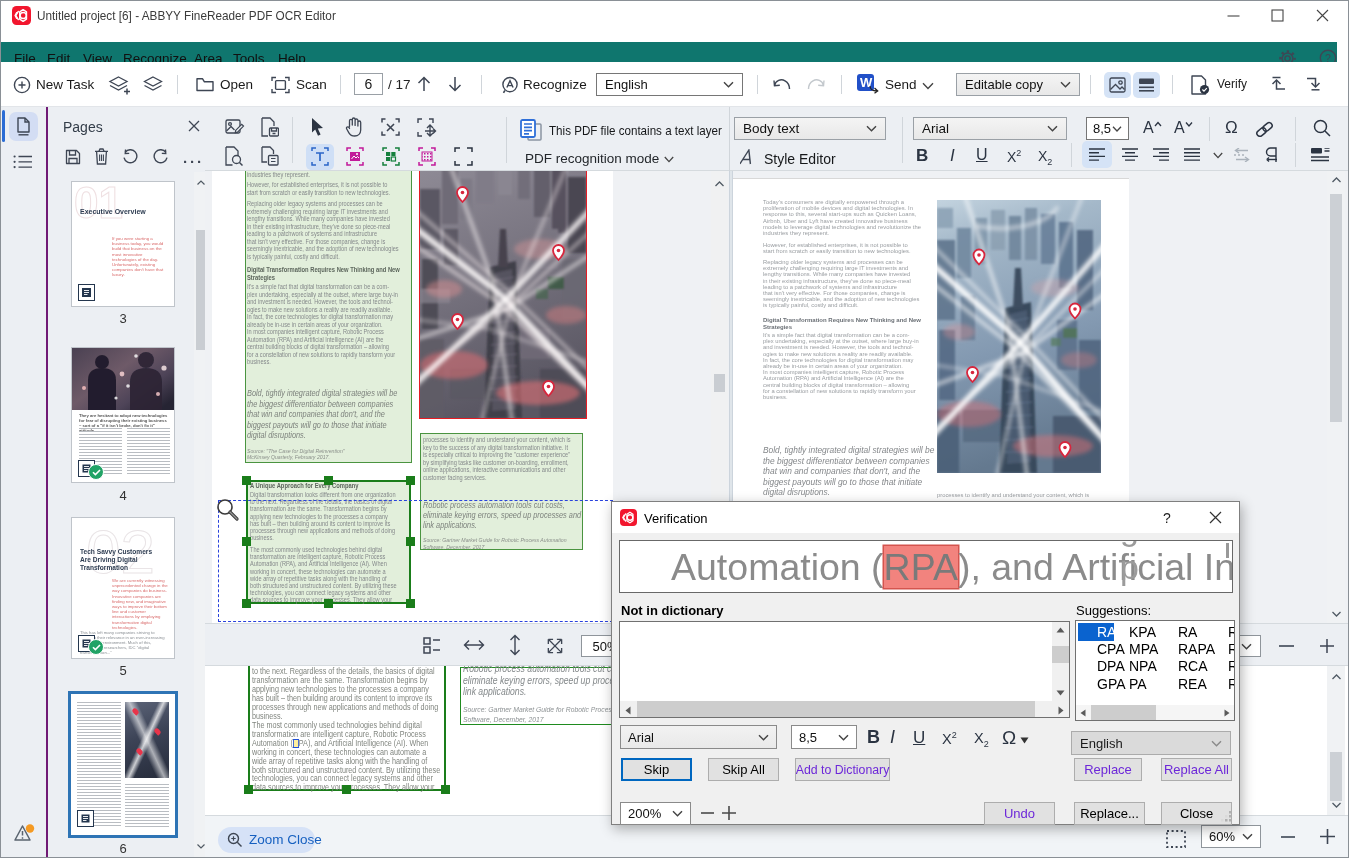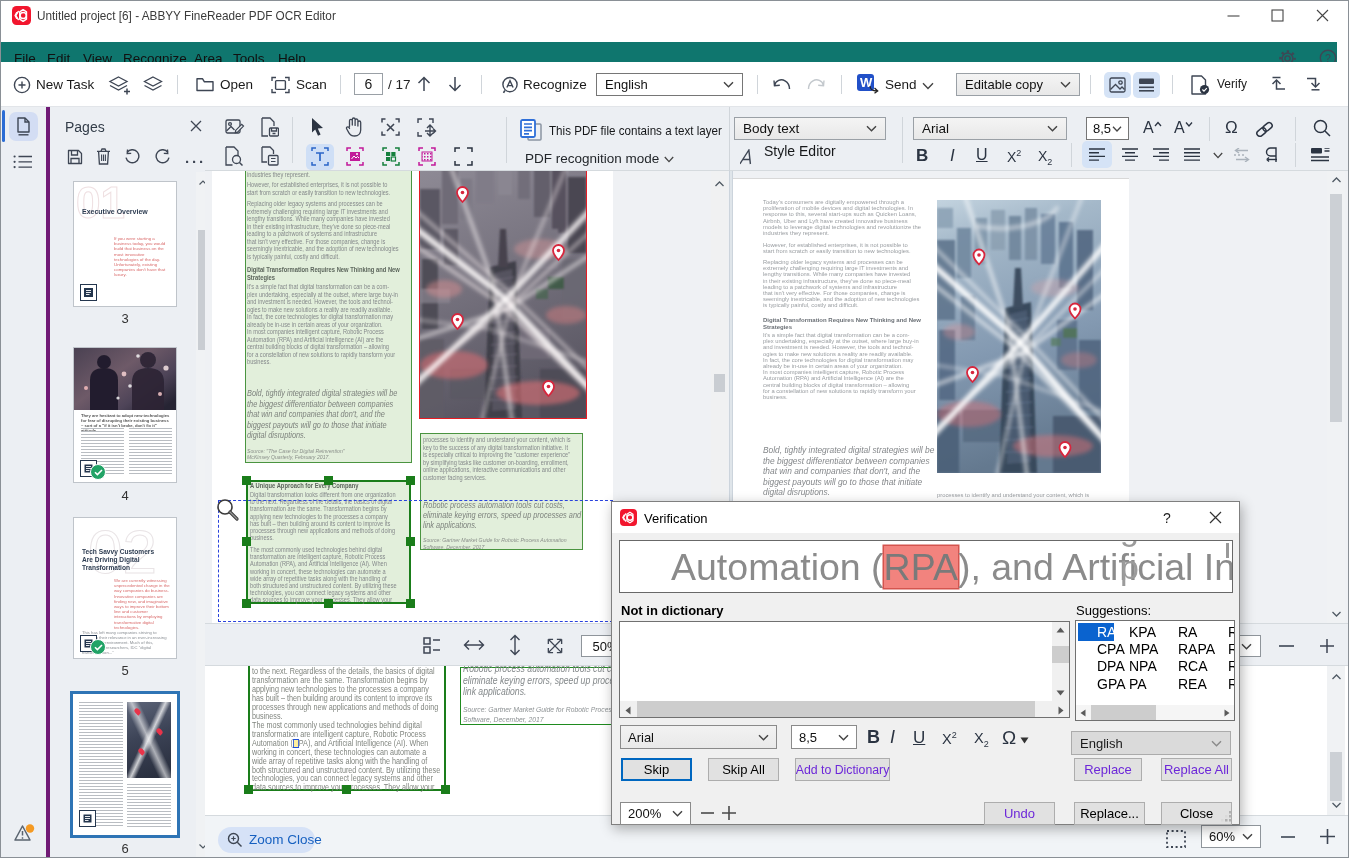--- a/index.html
+++ b/index.html
@@ -178,21 +178,21 @@
       <circle cx="1.6" cy="12.1" r="1.1" stroke="none"></circle>
       <path d="M5.5 1.5 H19 M5.5 6.8 H19 M5.5 12.1 H19" fill="none"></path>
     </svg>
   <svg class="abs" style="left:13px;top:716px" width="22" height="20" viewBox="0 0 22 20">
       <path d="M9.5 3 L2 17 H17 Z" fill="none" stroke="#5a646f" stroke-width="1.5" stroke-linejoin="round"></path>
       <path d="M9.5 8 v4.5 M9.5 14.2 v1.5" stroke="#5a646f" stroke-width="1.5"></path>
       <circle cx="17" cy="5.5" r="4.2" fill="#f59a23"></circle>
     </svg>
 </div>
 
-<div class="abs" id="pagespanel" style="left:46px;top:107px;width:159px;height:751px;background:#eceff3;border-left:4px solid #701a75">
+<div class="abs" id="pagespanel" style="left:46px;top:107px;width:159px;height:751px;background:#eceff3;border-left:2px solid #701a75">
   <div class="abs" style="left:15px;top:12px;font-size:14px;color:#2e3razz;color:#333d49">Pages</div>
   <svg class="abs" style="left:140px;top:13px" width="12" height="12" viewBox="0 0 12 12" stroke="#3e4654" stroke-width="1.3">
       <path d="M1 1 L11 11 M11 1 L1 11"></path>
     </svg>
   <svg class="abs" style="left:17px;top:42px" width="16" height="16" viewBox="0 0 16 16" fill="none" stroke="#3e4654" stroke-width="1.3">
       <path d="M1.5 1.5 H11.5 L14.5 4.5 V14.5 H1.5 Z" stroke-linejoin="round"></path>
       <path d="M4.5 1.8 V6 H10.5 V1.8"></path>
       <path d="M4 14 V9.5 H12 V14"></path>
     </svg>
   <svg class="abs" style="left:46px;top:41px" width="15" height="17" viewBox="0 0 15 17" fill="none" stroke="#3e4654" stroke-width="1.3">
@@ -399,21 +399,21 @@
   <div class="vline" style="left:524px;top:0;height:64px"></div>
 
   <div class="combo gcombo" style="left:529px;top:10px;width:152px;height:23px;padding:0 8px;border-color:#9aa0a6;font-size:13.5px">Body text<span class="cv">
         <svg width="11" height="7" viewBox="0 0 11 7" fill="none" stroke="#444" stroke-width="1.4">
           <path d="M1 1.2 L5.5 5.8 L10 1.2"></path>
         </svg>
       </span></div>
   <svg class="abs" style="left:535px;top:42px" width="17" height="16" viewBox="0 0 17 16" fill="none" stroke="#3e4654" stroke-width="1.4">
       <path d="M2 15 L9 1 L12.5 15 M4.5 10.5 H11.3" transform="skewX(-8)"></path>
     </svg>
-  <div class="abs" style="left:559px;top:36px;font-size:14px;color:#16181a">Style Editor</div>
+  <div class="abs" style="left:559px;top:44px;font-size:14px;color:#16181a">Style Editor</div>
   <div class="vline" style="left:697px;top:10px;height:46px"></div>
   <div class="combo gcombo" style="left:708px;top:10px;width:154px;height:23px;padding:0 8px;border-color:#9aa0a6;font-size:13.5px">Arial<span class="cv">
         <svg width="11" height="7" viewBox="0 0 11 7" fill="none" stroke="#444" stroke-width="1.4">
           <path d="M1 1.2 L5.5 5.8 L10 1.2"></path>
         </svg>
       </span></div>
   <div class="combo" style="left:881px;top:10px;width:43px;height:23px;padding:0 6px;font-size:13px">8,5<span class="cv">
         <svg width="10" height="6" viewBox="0 0 10 6" fill="none" stroke="#444" stroke-width="1.3">
           <path d="M1 0.8 L5 5 L9 0.8"></path>
         </svg>

